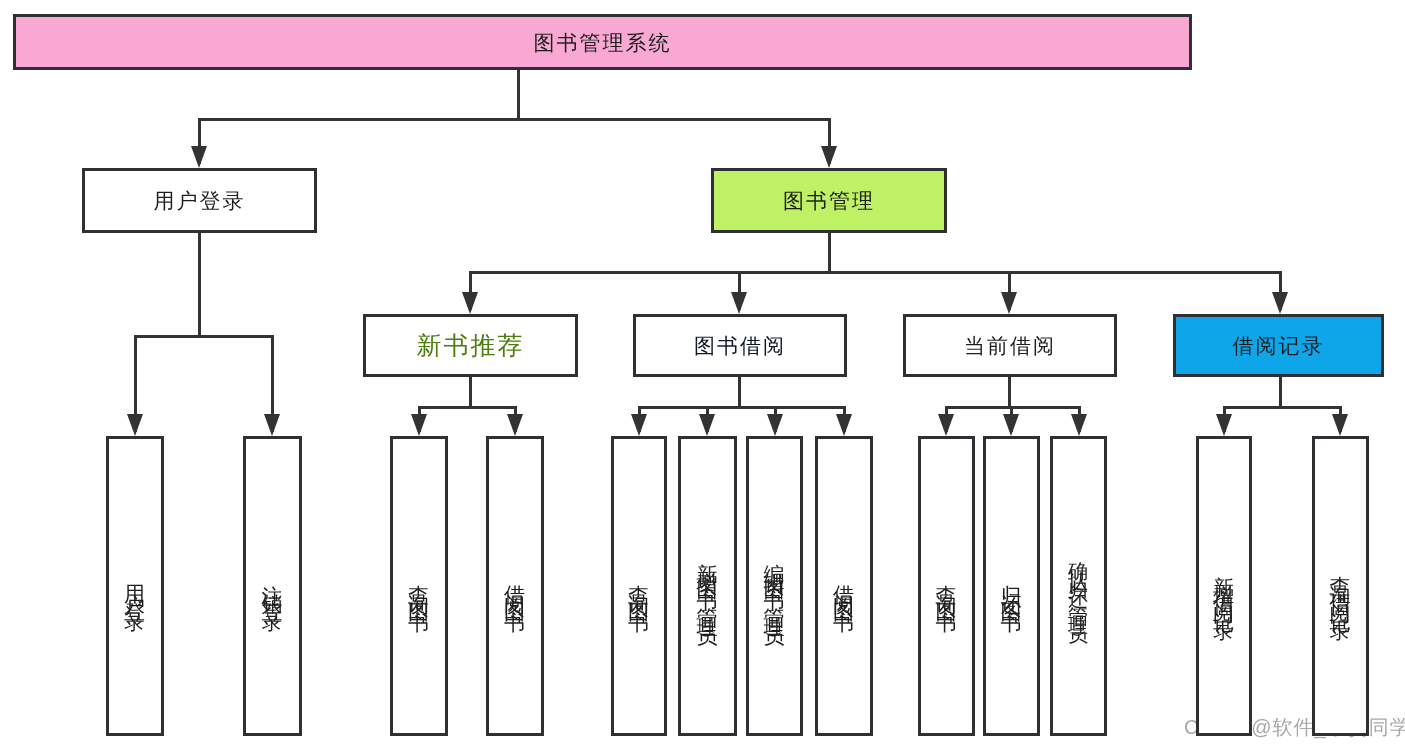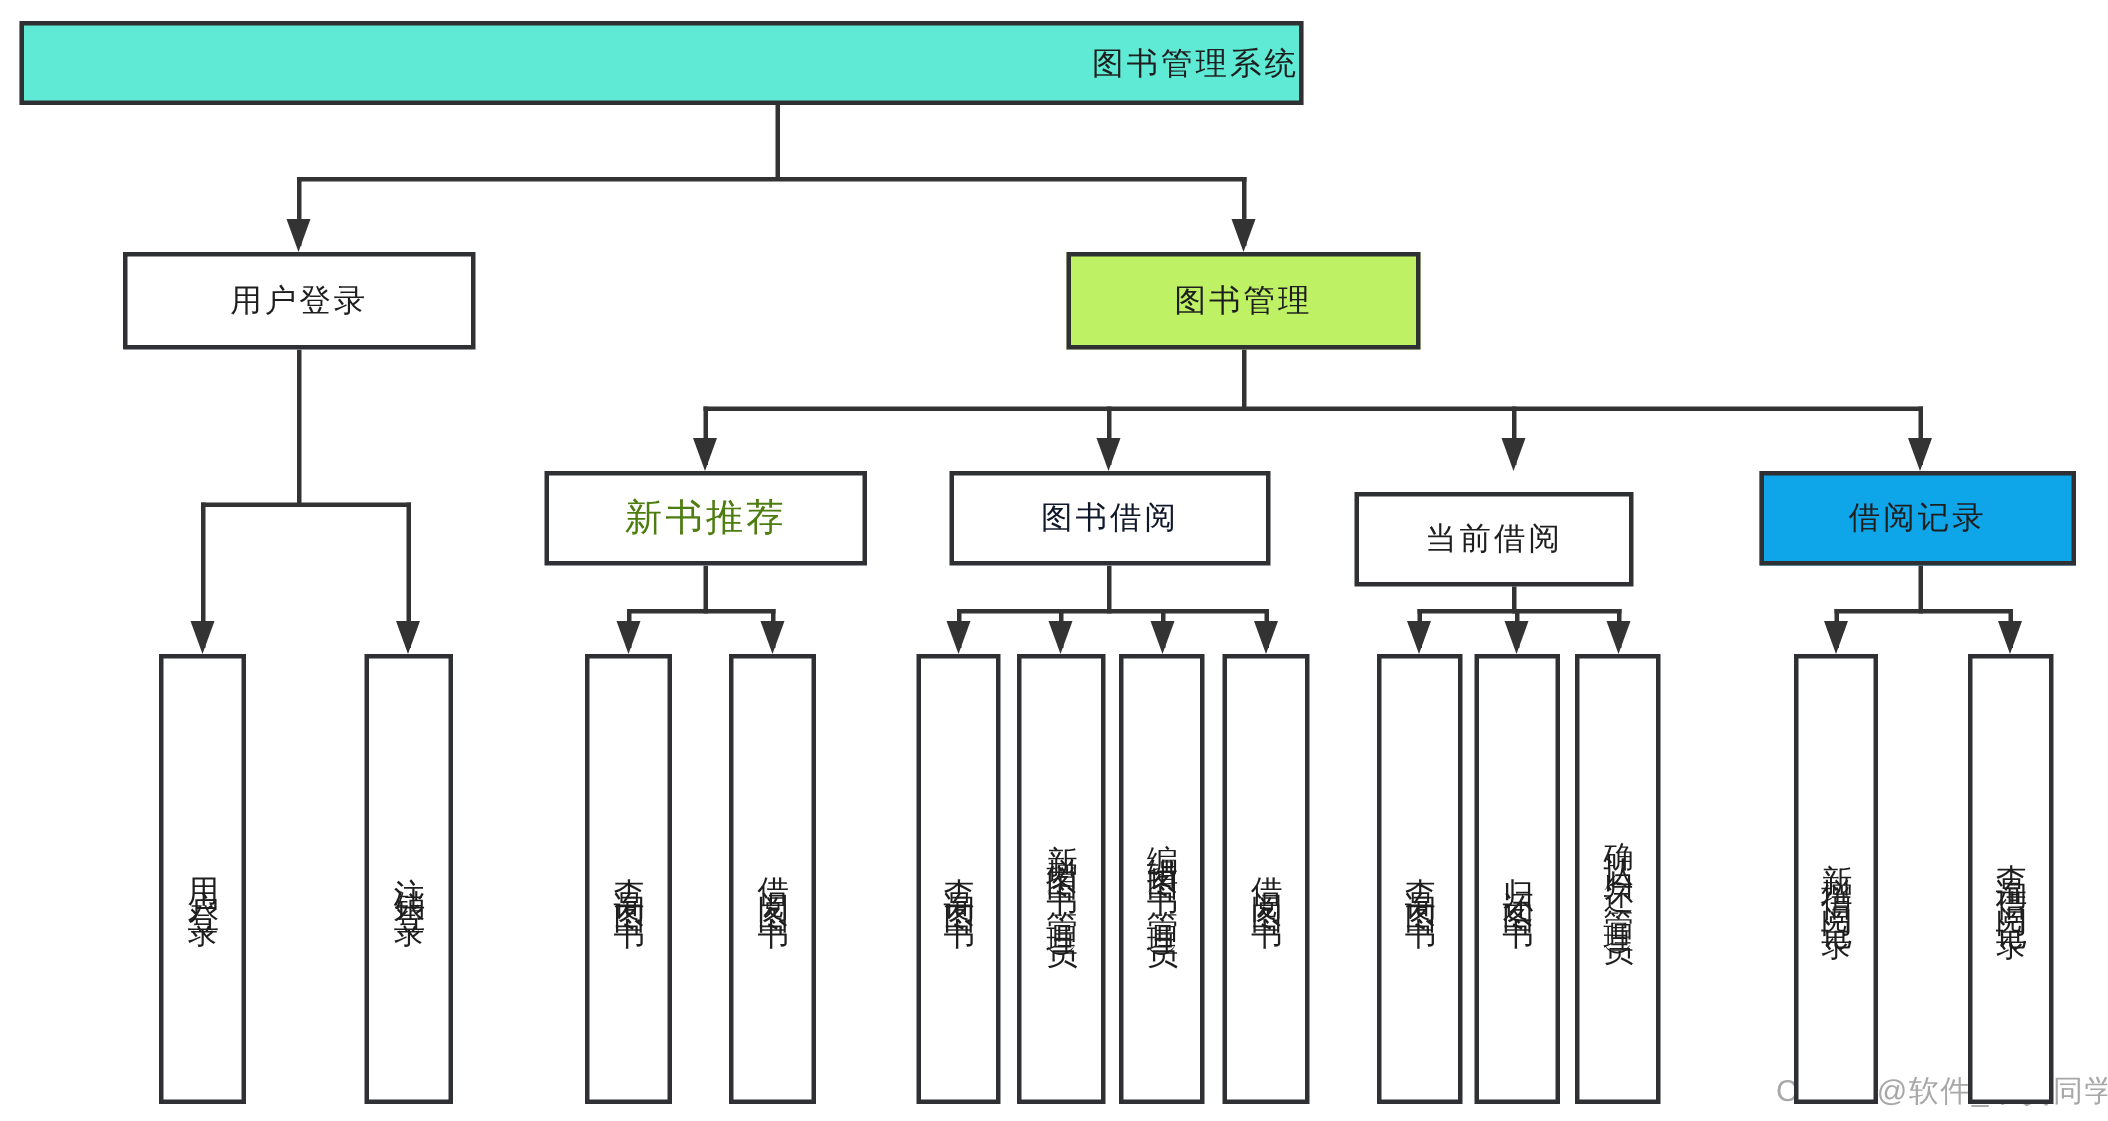--- a/index.html
+++ b/index.html
@@ -113,36 +113,36 @@
     <div class="vline" style="left: 945px; top: 406px; height: 26px; background: rgb(51, 51, 51);"></div>
     <div class="arrowhead" style="left: 938px; top: 414px; border-top-color: rgb(51, 51, 51);"></div>
     <div class="vline" style="left: 1010px; top: 406px; height: 26px; background: rgb(51, 51, 51);"></div>
     <div class="arrowhead" style="left: 1003px; top: 414px; border-top-color: rgb(51, 51, 51);"></div>
     <div class="vline" style="left: 1078px; top: 406px; height: 26px; background: rgb(51, 51, 51);"></div>
     <div class="arrowhead" style="left: 1071px; top: 414px; border-top-color: rgb(51, 51, 51);"></div>
     <div class="vline" style="left: 1223px; top: 406px; height: 26px; background: rgb(51, 51, 51);"></div>
     <div class="arrowhead" style="left: 1216px; top: 414px; border-top-color: rgb(51, 51, 51);"></div>
     <div class="vline" style="left: 1339px; top: 406px; height: 26px; background: rgb(51, 51, 51);"></div>
     <div class="arrowhead" style="left: 1332px; top: 414px; border-top-color: rgb(51, 51, 51);"></div>
-    <div class="node horizontal" style="left: 13px; top: 14px; width: 856px; height: 56px; border-color: rgb(46, 48, 51); background: #5eead4; justify-content: flex-end;">
+    <div class="node horizontal" style="left: 13px; top: 14px; width: 1179px; height: 56px; border-color: rgb(46, 48, 51); background: #f9a8d4;">
       <span class="node-label" style="font-size: 21px; color: rgb(30, 30, 30);">图书管理系统</span>
     </div>
     <div class="node horizontal" style="left: 82px; top: 168px; width: 235px; height: 65px; border-color: rgb(46, 48, 51); background: rgb(255, 255, 255);">
       <span class="node-label" style="font-size: 21px; color: rgb(30, 30, 30);">用户登录</span>
     </div>
     <div class="node horizontal" style="left: 711px; top: 168px; width: 236px; height: 65px; border-color: rgb(46, 48, 51); background: #bef264;">
       <span class="node-label" style="font-size: 21px; color: rgb(30, 30, 30);">图书管理</span>
     </div>
     <div class="node horizontal" style="left: 363px; top: 314px; width: 215px; height: 63px; border-color: rgb(46, 48, 51); background: rgb(255, 255, 255);">
       <span class="node-label" style="font-size: 25px; color: #4d7c0f;">新书推荐</span>
     </div>
     <div class="node horizontal" style="left: 633px; top: 314px; width: 214px; height: 63px; border-color: rgb(46, 48, 51); background: rgb(255, 255, 255);">
       <span class="node-label" style="font-size: 21px; color: #0f172a;">图书借阅</span>
     </div>
-    <div class="node horizontal" style="left: 903px; top: 328px; width: 186px; height: 63px; border-color: rgb(46, 48, 51); background: rgb(255, 255, 255);">
+    <div class="node horizontal" style="left: 903px; top: 314px; width: 214px; height: 63px; border-color: rgb(46, 48, 51); background: rgb(255, 255, 255);">
       <span class="node-label" style="font-size: 21px; color: rgb(30, 30, 30);">当前借阅</span>
     </div>
     <div class="node horizontal" style="left: 1173px; top: 314px; width: 211px; height: 63px; border-color: rgb(46, 48, 51); background: #0ea5e9;">
       <span class="node-label" style="font-size: 21px; color: rgb(30, 30, 30);">借阅记录</span>
     </div>
     <div class="node vertical" style="left: 106px; top: 436px; width: 58px; height: 300px; border-color: rgb(46, 48, 51); background: rgb(255, 255, 255);">
       <span class="node-label" style="font-size: 21px; color: rgb(30, 30, 30);">用户登录</span>
     </div>
     <div class="node vertical" style="left: 243px; top: 436px; width: 59px; height: 300px; border-color: rgb(46, 48, 51); background: rgb(255, 255, 255);">
       <span class="node-label" style="font-size: 21px; color: rgb(30, 30, 30);">注销登录</span>

